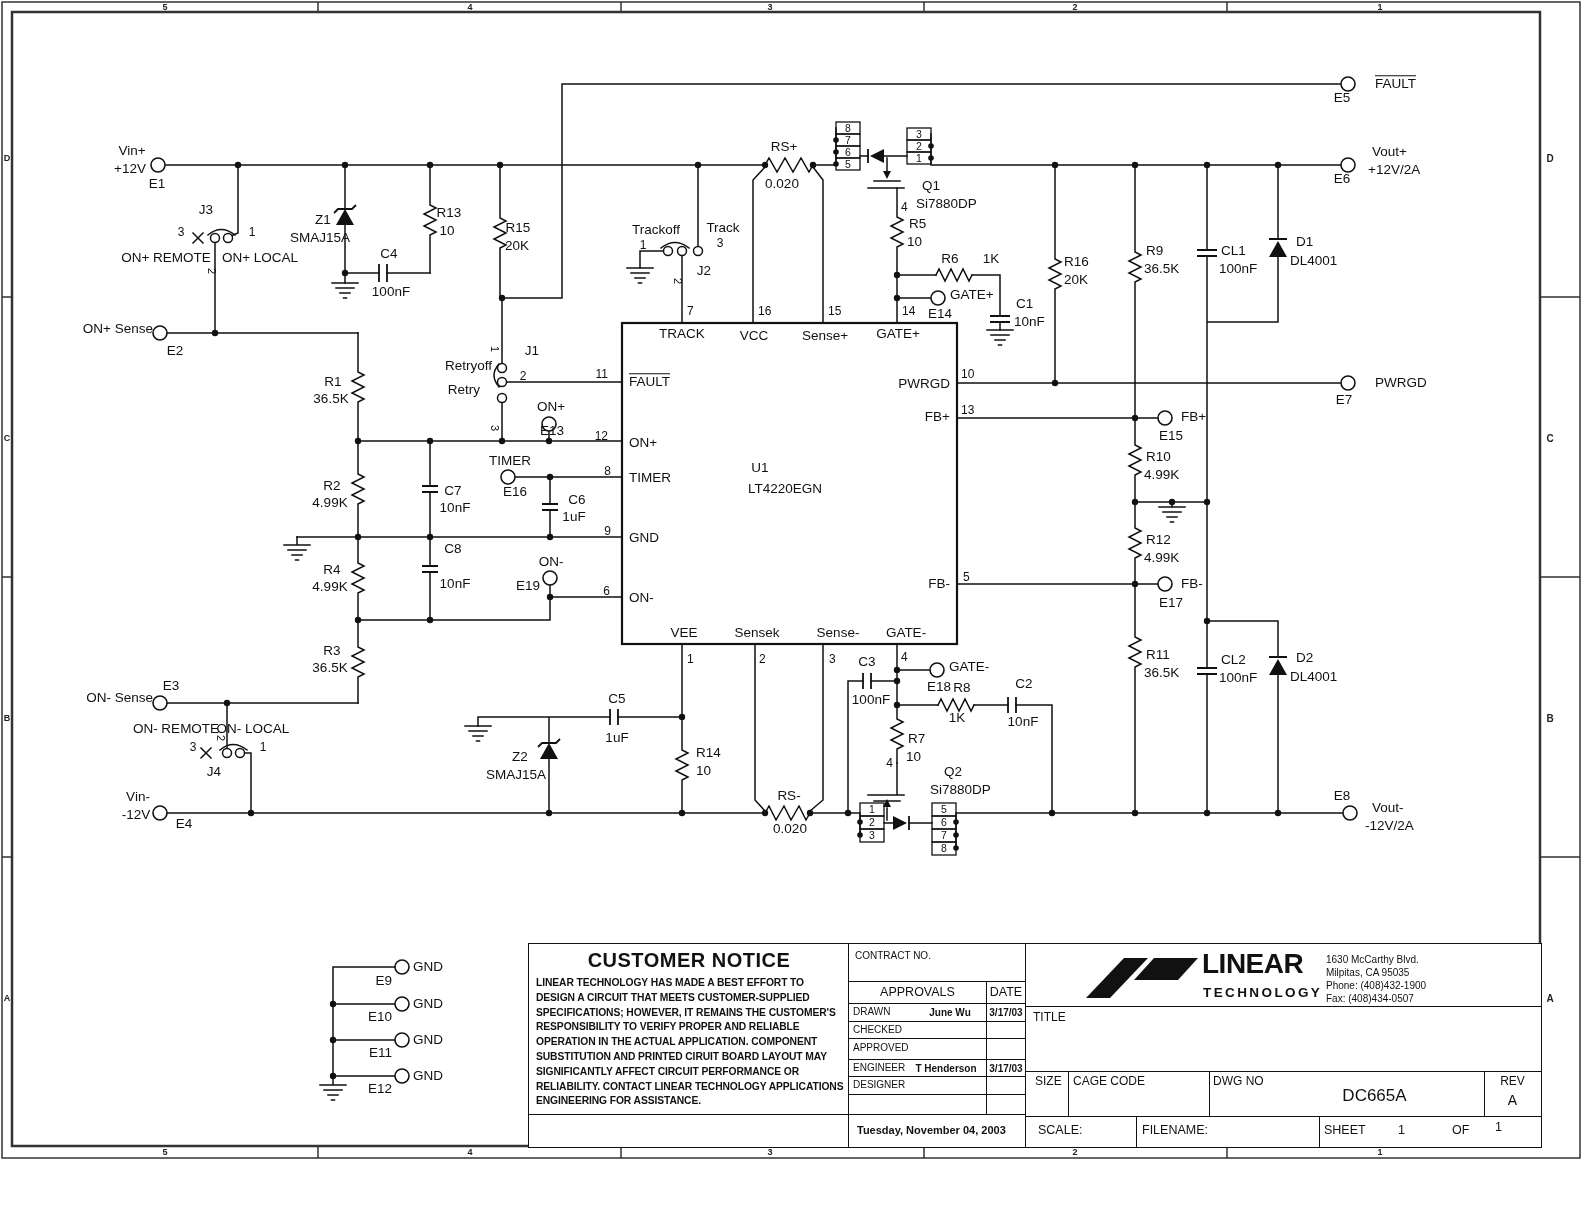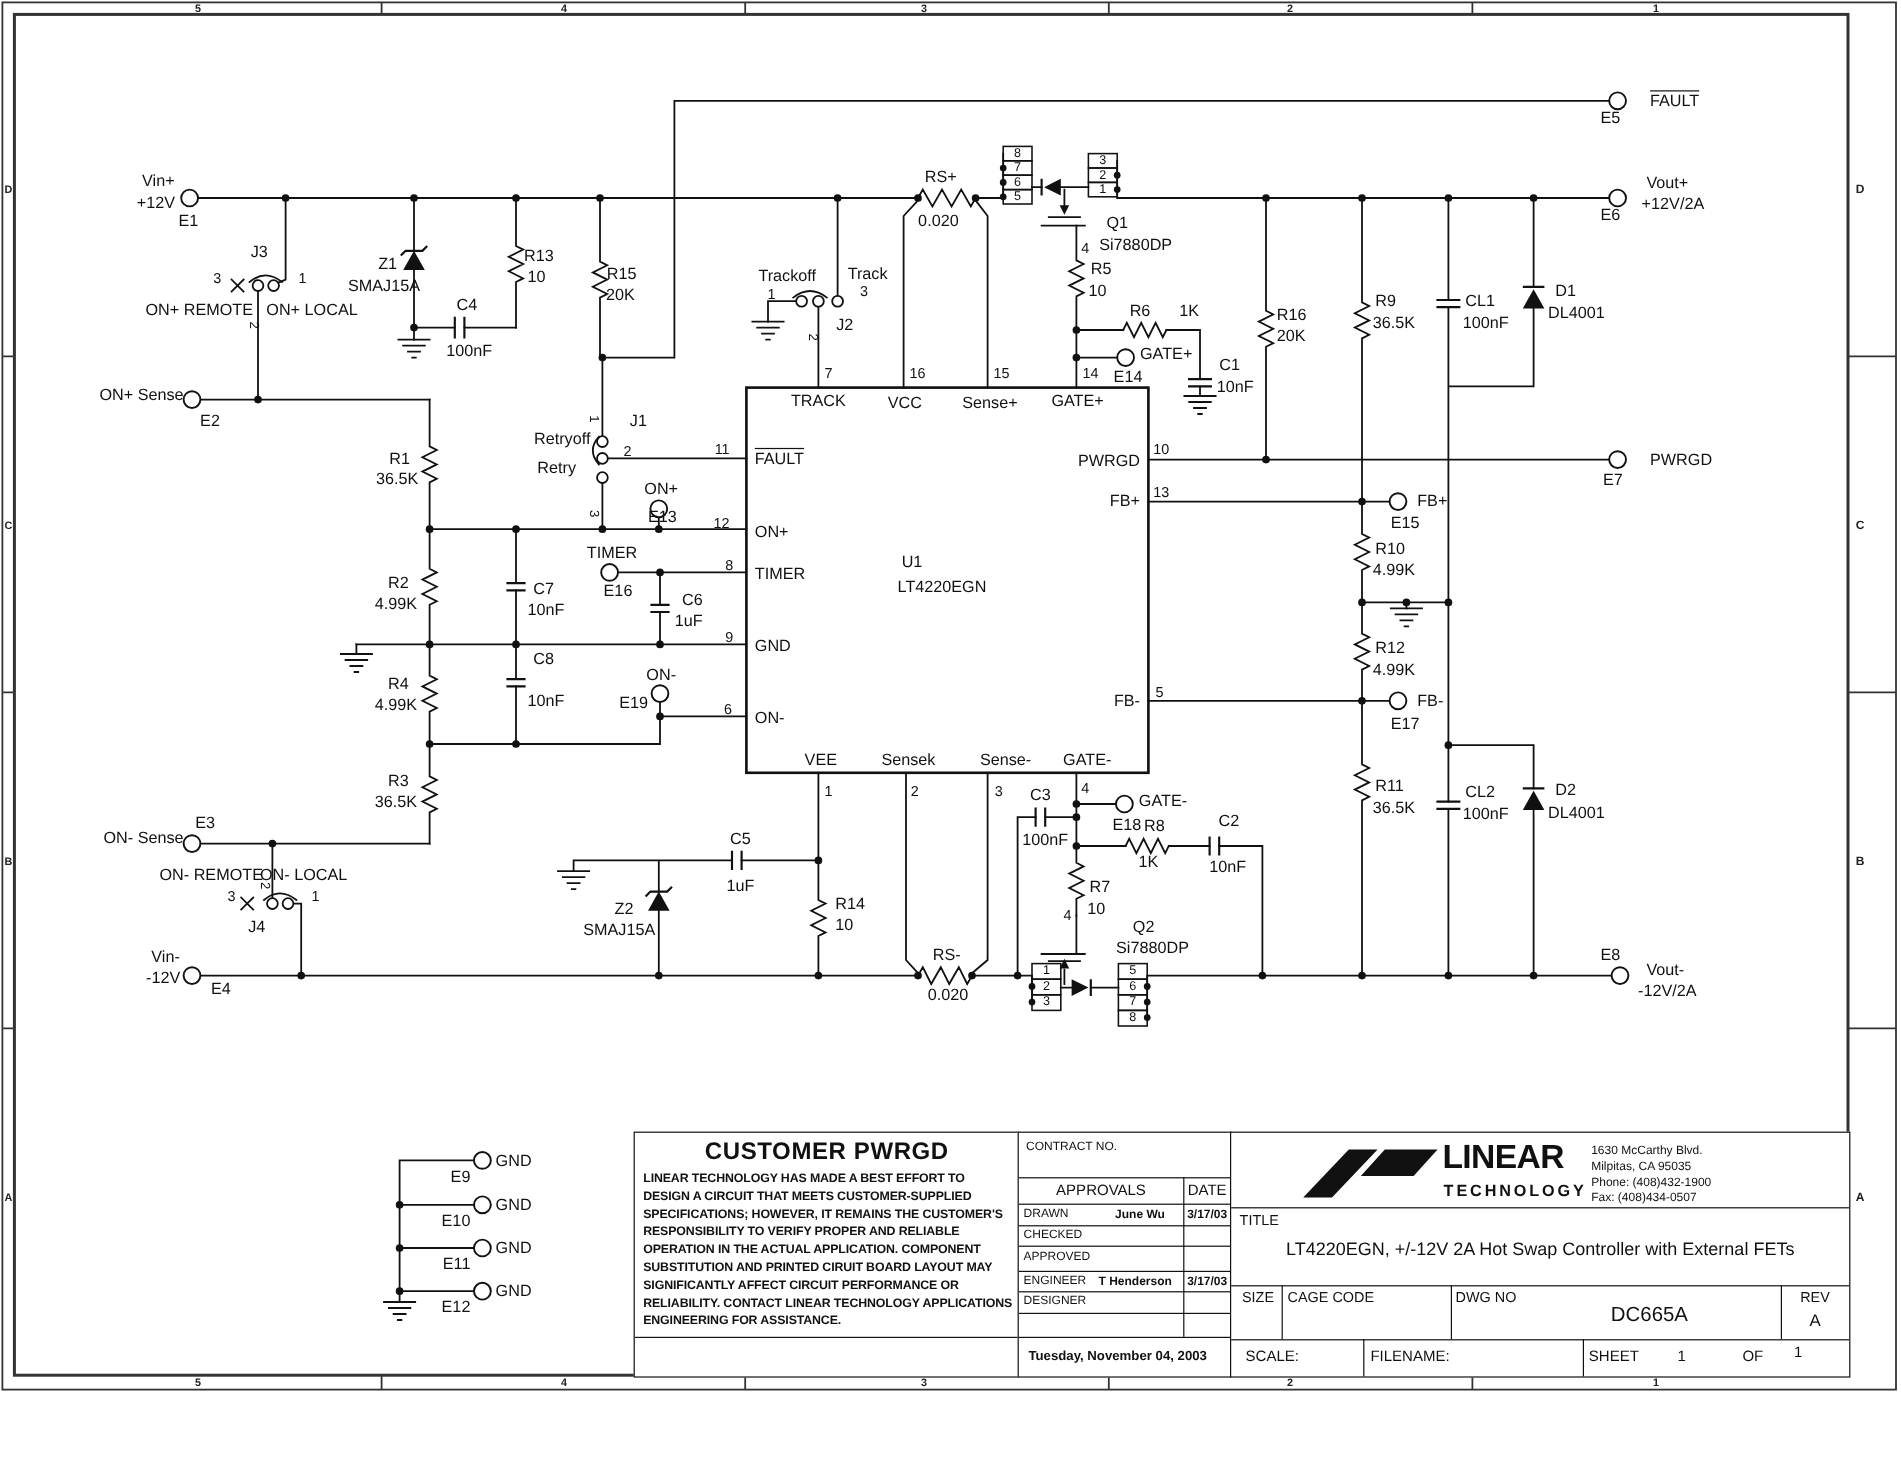--- a/index.html
+++ b/index.html
@@ -263,21 +263,21 @@
       <circle class="term" cx="550" cy="578" r="7"></circle>
     </g>
   </svg>
 
   <div class="abs" style="left:0;top:0;width:1584px;height:1224px;">
       <span class="slabel" style="left: 132px; top: 151px; transform: translate(-50%, -50%);">Vin+</span>
       <span class="slabel" style="left: 130px; top: 169px; transform: translate(-50%, -50%);">+12V</span>
       <span class="slabel" style="left: 157px; top: 184px; transform: translate(-50%, -50%);">E1</span>
       <span class="slabel" style="left: 153px; top: 329px; transform: translate(-100%, -50%);">ON+ Sense</span>
       <span class="slabel" style="left: 175px; top: 351px; transform: translate(-50%, -50%);">E2</span>
-      <span class="slabel" style="left: 216px; top: 210px; transform: translate(-50%, -50%); text-align: right;">J3</span>
+      <span class="slabel" style="left: 206px; top: 210px; transform: translate(-50%, -50%); text-align: right;">J3</span>
       <span class="slabel" style="left: 181px; top: 232px; font-size: 12px; transform: translate(-50%, -50%);">3</span>
       <span class="slabel" style="left: 252px; top: 232px; font-size: 12px; transform: translate(-50%, -50%);">1</span>
       <span class="slabel" style="left: 211px; top: 271px; font-size: 11px; transform: translate(-50%, -50%) rotate(90deg);">2</span>
       <span class="slabel" style="left: 166px; top: 258px; transform: translate(-50%, -50%);">ON+ REMOTE</span>
       <span class="slabel" style="left: 260px; top: 258px; transform: translate(-50%, -50%);">ON+ LOCAL</span>
       <span class="slabel" style="left: 323px; top: 220px; transform: translate(-50%, -50%);">Z1</span>
       <span class="slabel" style="left: 320px; top: 238px; transform: translate(-50%, -50%);">SMAJ15A</span>
       <span class="slabel" style="left: 389px; top: 254px; transform: translate(-50%, -50%);">C4</span>
       <span class="slabel" style="left: 391px; top: 292px; transform: translate(-50%, -50%);">100nF</span>
       <span class="slabel" style="left: 449px; top: 213px; transform: translate(-50%, -50%);">R13</span>
@@ -464,21 +464,21 @@
   <span class="zone" style="left:7px;top:158px">D</span>
   <span class="zone" style="left:7px;top:438px">C</span>
   <span class="zone" style="left:7px;top:718px">B</span>
   <span class="zone" style="left:7px;top:998px">A</span>
   <span class="zone zletter" style="left:1550px;top:158px">D</span>
   <span class="zone zletter" style="left:1550px;top:438px">C</span>
   <span class="zone zletter" style="left:1550px;top:718px">B</span>
   <span class="zone zletter" style="left:1550px;top:998px">A</span>
 
   <div class="box" style="left:528px;top:943px;width:320px;height:203px;">
-    <div class="notice-title">CUSTOMER PWRGD</div>
+    <div class="notice-title">CUSTOMER NOTICE</div>
     <div class="notice-body">LINEAR TECHNOLOGY HAS MADE A BEST EFFORT TO DESIGN A CIRCUIT THAT MEETS CUSTOMER-SUPPLIED SPECIFICATIONS; HOWEVER, IT REMAINS THE CUSTOMER'S RESPONSIBILITY TO VERIFY PROPER AND RELIABLE OPERATION IN THE ACTUAL APPLICATION.  COMPONENT SUBSTITUTION AND PRINTED CIRUIT BOARD LAYOUT MAY SIGNIFICANTLY AFFECT CIRCUIT PERFORMANCE OR RELIABILITY.  CONTACT LINEAR TECHNOLOGY APPLICATIONS ENGINEERING FOR ASSISTANCE.</div>
     <div class="hline" style="top:170px"></div>
   </div>
 
   <div class="box" style="left:848px;top:943px;width:177px;height:203px;">
     <div class="tb-small" style="left:6px;top:6px;font-size:10px;">CONTRACT NO.</div>
     <div class="hline" style="top:37px"></div>
     <div class="abs" style="left:0;top:41px;width:137px;text-align:center;font-size:12.5px;">APPROVALS</div>
     <div class="abs" style="left:137px;top:41px;width:40px;text-align:center;font-size:12.5px;">DATE</div>
     <div class="vline" style="left:137px;top:37px;height:133px;"></div>
@@ -507,21 +507,20 @@
       <path class="f" d="M70,4 L50,26 H94 L114,4 Z"></path>
     </svg>
     <div class="logo-linear" style="left:176px;top:4px;">LINEAR</div>
     <div class="logo-tech" style="left:177px;top:41px;">TECHNOLOGY</div>
     <div class="addr" style="left:300px;top:10px;">1630 McCarthy Blvd.</div>
     <div class="addr" style="left:300px;top:23px;">Milpitas, CA  95035</div>
     <div class="addr" style="left:300px;top:36px;">Phone: (408)432-1900</div>
     <div class="addr" style="left:300px;top:49px;">Fax: (408)434-0507</div>
     <div class="hline" style="top:62px"></div>
     <div class="tb-small" style="left:7px;top:66px;">TITLE</div>
-    <div class="abs" style="left:0;top:89px;width:100%;text-align:center;font-size:15px;">LT4220EGN, +/-12V 2A Hot Swap Controller with External FETs</div>
     <div class="hline" style="top:127px"></div>
     <div class="vline" style="left:42px;top:127px;height:45px;"></div>
     <div class="vline" style="left:183px;top:127px;height:45px;"></div>
     <div class="vline" style="left:458px;top:127px;height:45px;"></div>
     <div class="tb-small" style="left:9px;top:130px;">SIZE</div>
     <div class="tb-small" style="left:47px;top:130px;">CAGE CODE</div>
     <div class="tb-small" style="left:187px;top:130px;">DWG NO</div>
     <div class="abs" style="left:183px;top:142px;width:275px;text-align:center;font-size:17px;margin-left:28px;">DC665A</div>
     <div class="abs" style="left:458px;top:130px;width:57px;text-align:center;font-size:12px;">REV</div>
     <div class="abs" style="left:458px;top:148px;width:57px;text-align:center;font-size:14px;">A</div>

